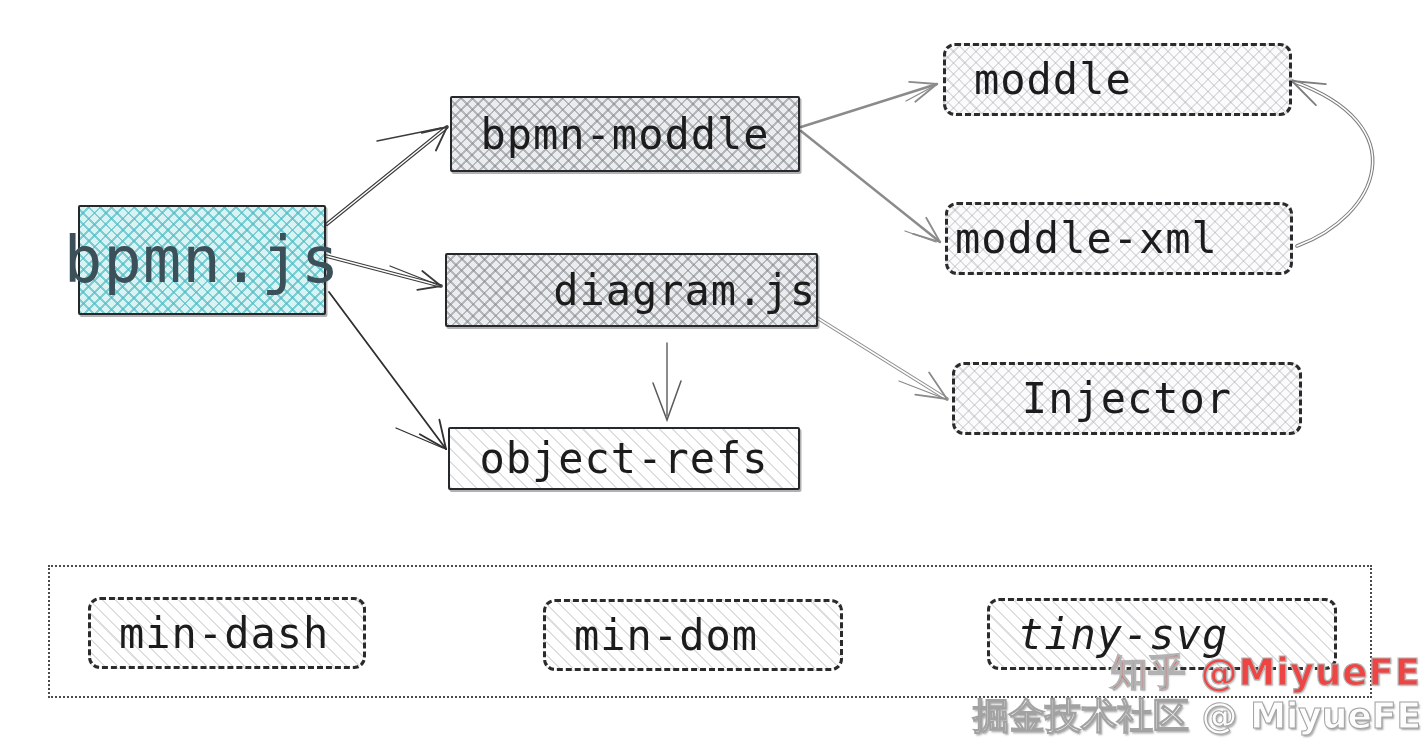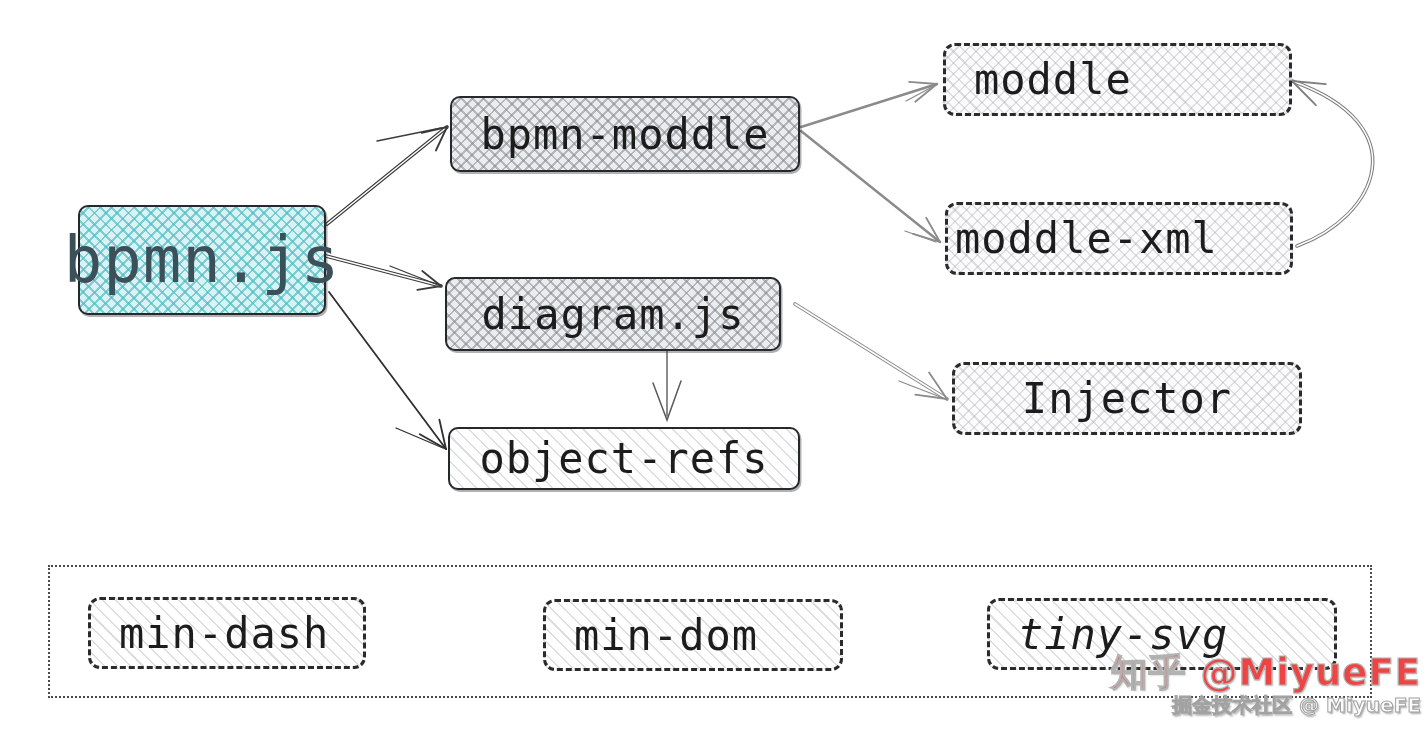--- a/index.html
+++ b/index.html
@@ -7,21 +7,21 @@
     position:relative;width:1425px;height:746px;background:#ffffff;
     overflow:hidden;font-family:"DejaVu Sans Mono","Liberation Mono",monospace;
   }
   #edge-layer{position:absolute;left:0;top:0;width:1425px;height:746px;pointer-events:none;}
   .node{
     position:absolute;display:flex;align-items:center;justify-content:center;
     box-sizing:border-box;font-size:42px;letter-spacing:1px;color:#1c1c1c;
     white-space:nowrap;
   }
   .left-align{justify-content:flex-start;padding-left:28px;}
-  .solid{border:2.5px solid #26292b;border-radius:10px;box-shadow:1.5px 2px 0 rgba(50,50,50,.38);}
+  .solid{border:2.5px solid #26292b;border-radius:2px;box-shadow:1.5px 2px 0 rgba(50,50,50,.38);}
   .dashed{border:3px dashed #2b2b2b;border-radius:12px;}
   
   .hatch-teal{
     background-color:#d9f3f4;
     background-image:
       repeating-linear-gradient(45deg, rgba(75,186,194,.65) 0 2px, transparent 2px 8px),
       repeating-linear-gradient(-45deg, rgba(75,186,194,.65) 0 2px, transparent 2px 8px);
     color:#3c5059;
   }
   
@@ -50,26 +50,26 @@
   }
   .wm{
     position:absolute;font-family:"DejaVu Sans","Liberation Sans",sans-serif;
     font-weight:bold;white-space:nowrap;text-align:right;right:4px;
   }
   .wm1{
     top:648px;font-size:37px;letter-spacing:1px;color:#ef4444;
     -webkit-text-stroke:1.2px #b2b2b2;text-shadow:1px 1px 2px #c6c6c6;
   }
   .wm2{
-    top:692px;font-size:20px;color:#fdfdfd;
+    top:692px;font-size:36px;color:#fdfdfd;
     -webkit-text-stroke:1px #a2a2a2;text-shadow:1.5px 1.5px 2px #adadad;text-align:right;
   }
   #bpmn-js{left:78px;top:205px;width:248px;height:110px;font-size:64px;}
   #bpmn-moddle{left:450px;top:96px;width:350px;height:76px;}
-  #diagram-js{left:445px;top:277px;width:336px;height:74px;}
+  #diagram-js{left:445px;top:253px;width:373px;height:74px;justify-content:flex-end;}
   #object-refs{left:448px;top:427px;width:352px;height:63px;}
   #moddle{left:943px;top:43px;width:349px;height:73px;}
   #moddle-xml{left:945px;top:202px;width:348px;height:73px;padding-left:7px;}
   #injector{left:952px;top:362px;width:350px;height:73px;}
   #deps-group{left:48px;top:565px;width:1324px;height:133px;}
   #min-dash{left:88px;top:597px;width:278px;height:72px;}
   #min-dom{left:543px;top:599px;width:300px;height:72px;}
   #tiny-svg{left:987px;top:598px;width:350px;height:72px;font-style:italic;}
 </style>
 </head>

